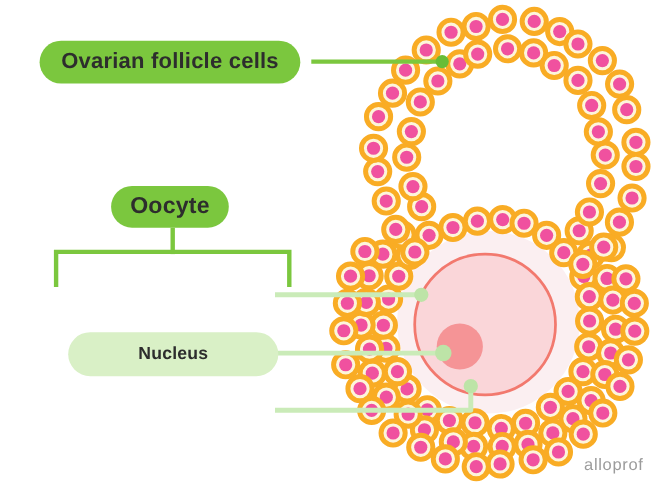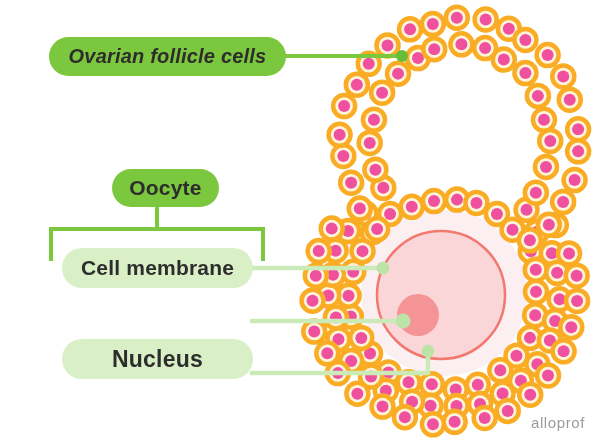--- a/index.html
+++ b/index.html
@@ -9,24 +9,24 @@
     font-family:"Liberation Sans",sans-serif;
   }
   svg.diagram{position:absolute;left:0;top:0;}
   .pill{
     position:absolute;display:flex;align-items:center;justify-content:center;
     font-weight:700;color:var(--text-dark,#2d2d2d);border-radius:999px;
     white-space:nowrap;letter-spacing:.2px;
   }
   .pill.bright{background:var(--bright-green,#7bc73e);}
   .pill.light{background:var(--light-green,#d9f0c6);}
-  #pill-follicle{left:49px;top:37px;width:237px;height:39px;font-size:20px;font-style:italic;}
-  #pill-oocyte{left:112px;top:169px;width:107px;height:38px;font-size:21px;}
+  #pill-follicle{left:36px;top:37px;width:237px;height:39px;font-size:20px;}
+  #pill-oocyte{left:101px;top:169px;width:107px;height:38px;font-size:21px;}
   #pill-membrane{left:62px;top:248px;width:191px;height:40px;font-size:21px;}
-  #pill-nucleus{left:62px;top:302px;width:191px;height:40px;font-size:23px;margin-top:37px;}
+  #pill-nucleus{left:62px;top:302px;width:191px;height:40px;font-size:16px;}
   #pill-cytoplasm{left:62px;top:355px;width:191px;height:40px;font-size:21px;}
   .watermark{
     position:absolute;right:15px;top:414px;font-size:15px;font-weight:400;
     color:var(--watermark,#9b9b9b);letter-spacing:.6px;
   }
 </style>
 </head>
 <body>
 
 <div class="canvas">
@@ -278,19 +278,18 @@
         <circle cx="403" cy="321" r="7.5" fill="#BDE4A7"></circle>
         <polyline points="250,373 428,373 428,351" fill="none" stroke="#CAEBB8" stroke-width="4.5" stroke-linejoin="round"></polyline>
         <circle cx="428" cy="351" r="6.5" fill="#BDE4A7"></circle>
       </g>
   </svg>
 
   <div class="pill bright" id="pill-follicle">Ovarian follicle cells</div>
 
   <div class="pill bright" id="pill-oocyte">Oocyte</div>
 
-  <div class="pill light" id="pill-membrane">Cell membrane</div>
 
   <div class="pill light" id="pill-nucleus">Nucleus</div>
 
 
   <div class="watermark">alloprof</div>
 </div>
 
 </body></html>

